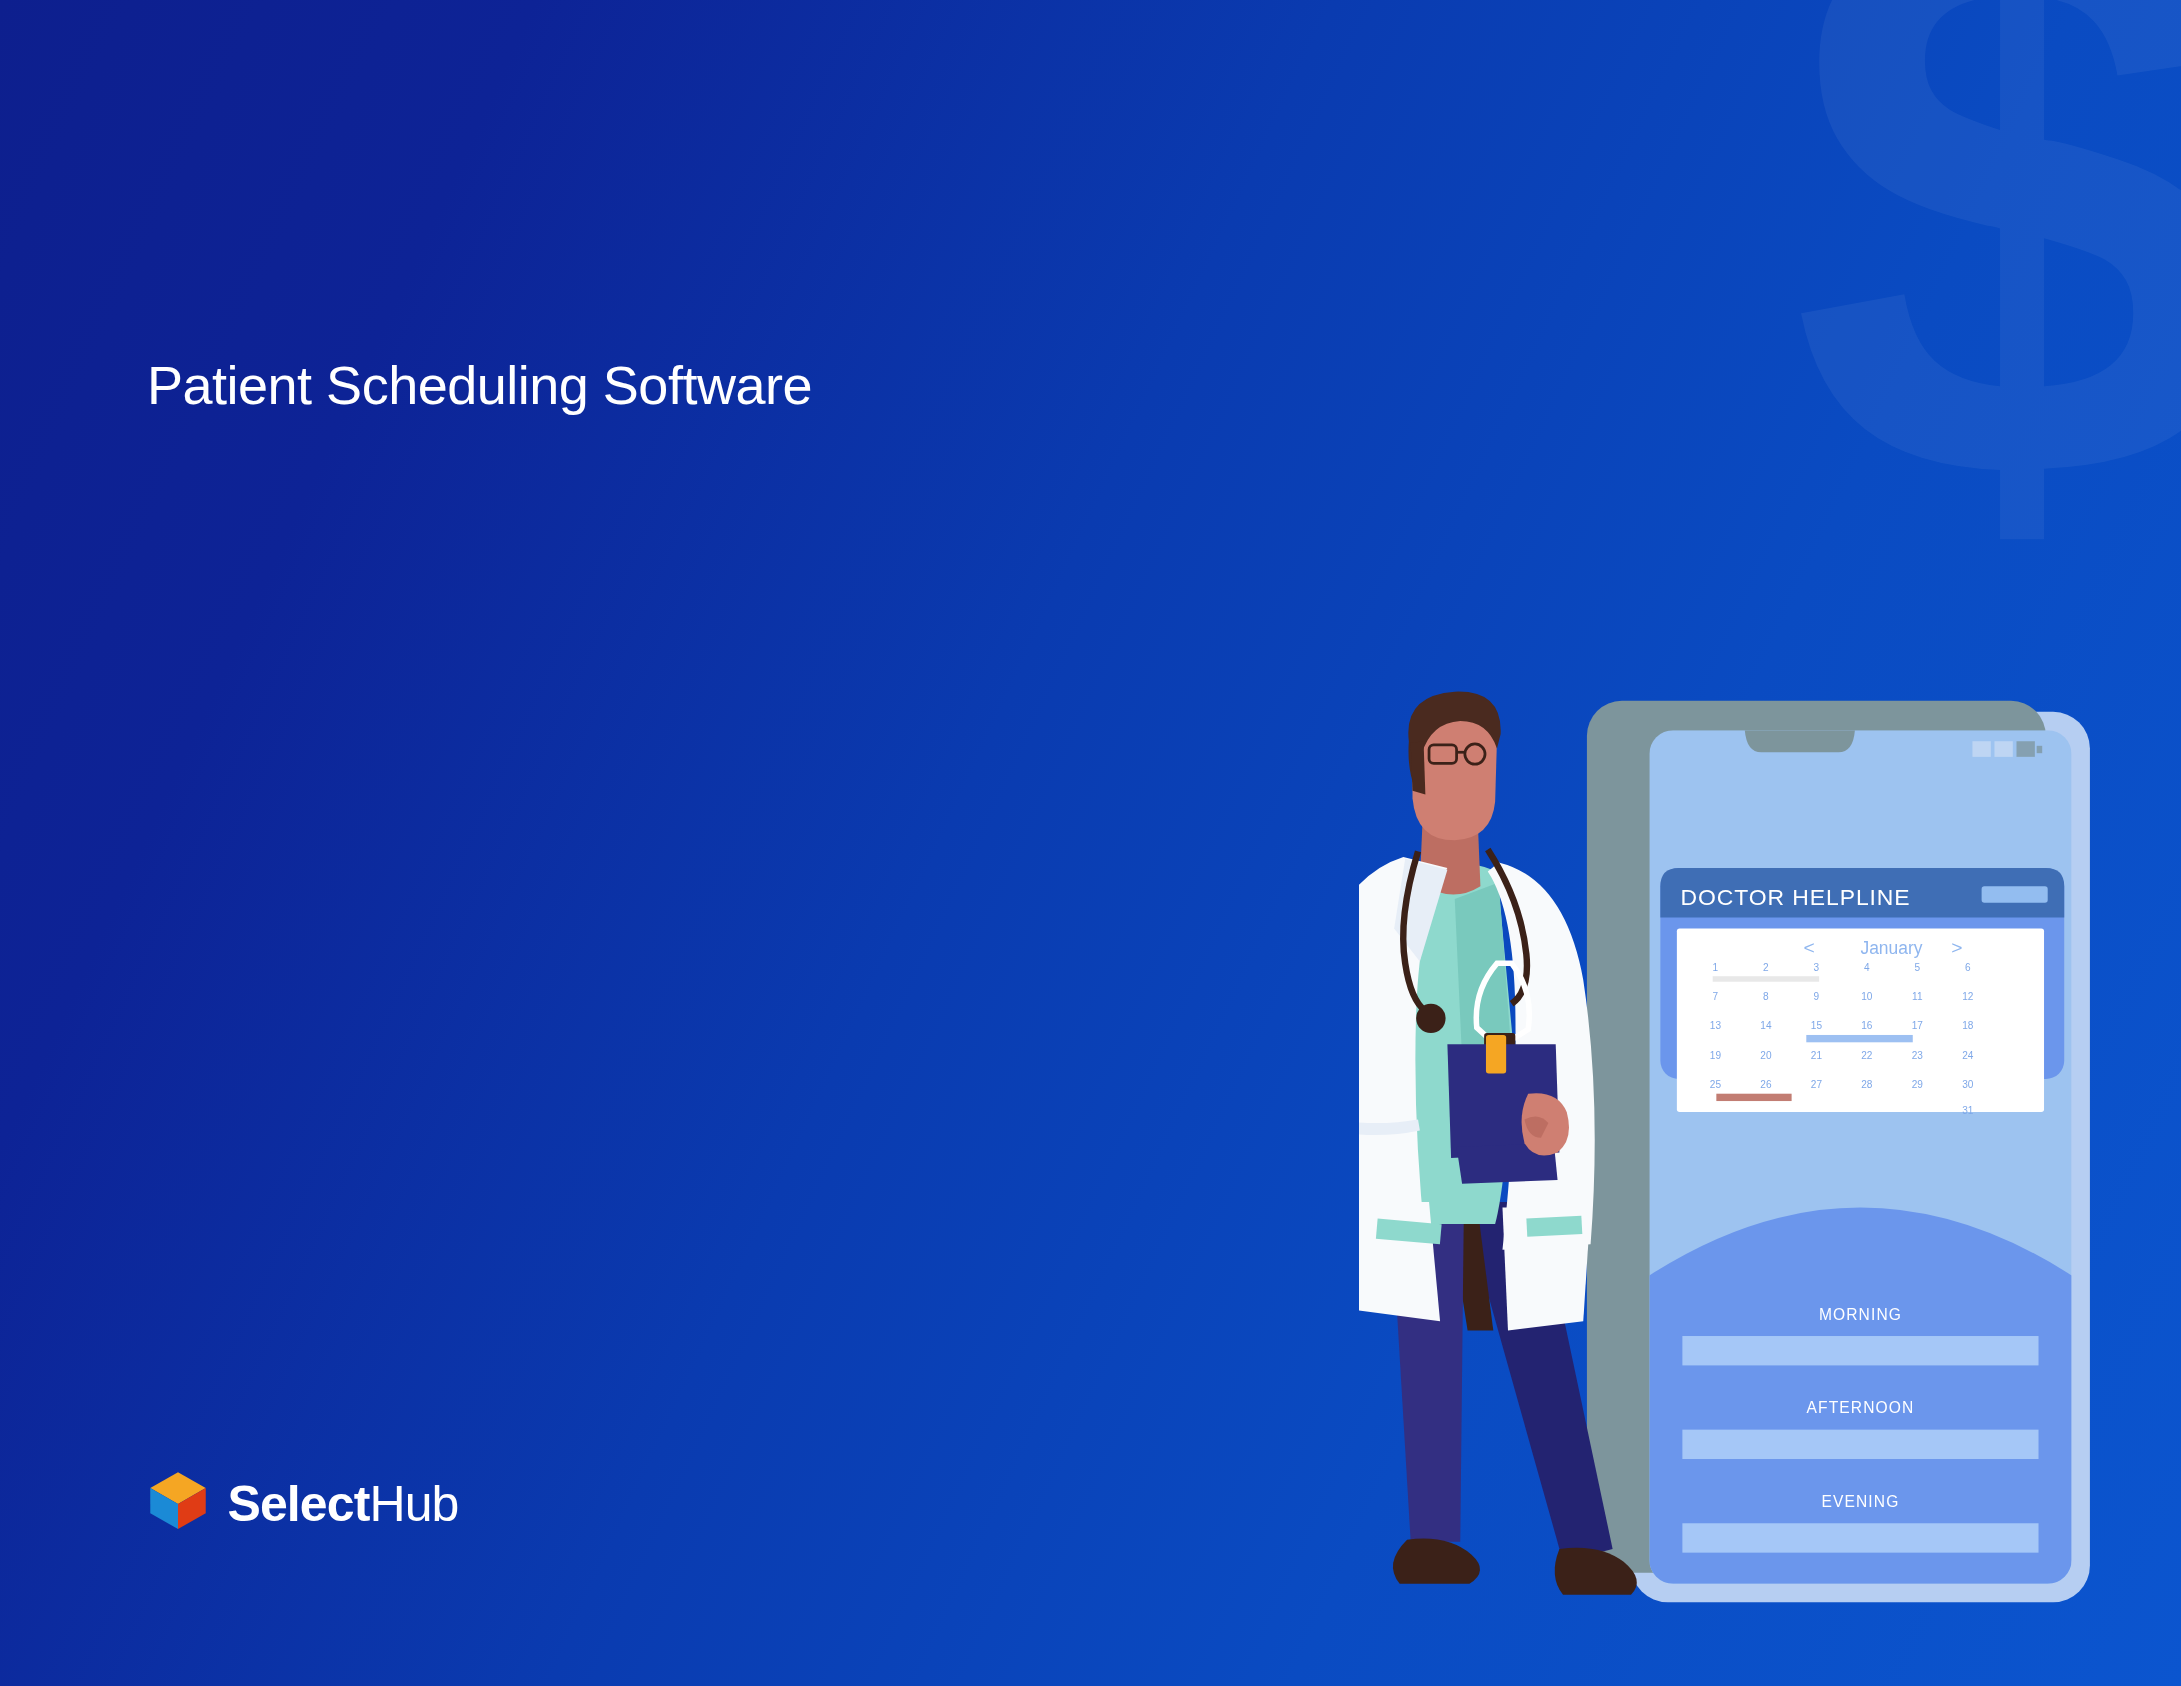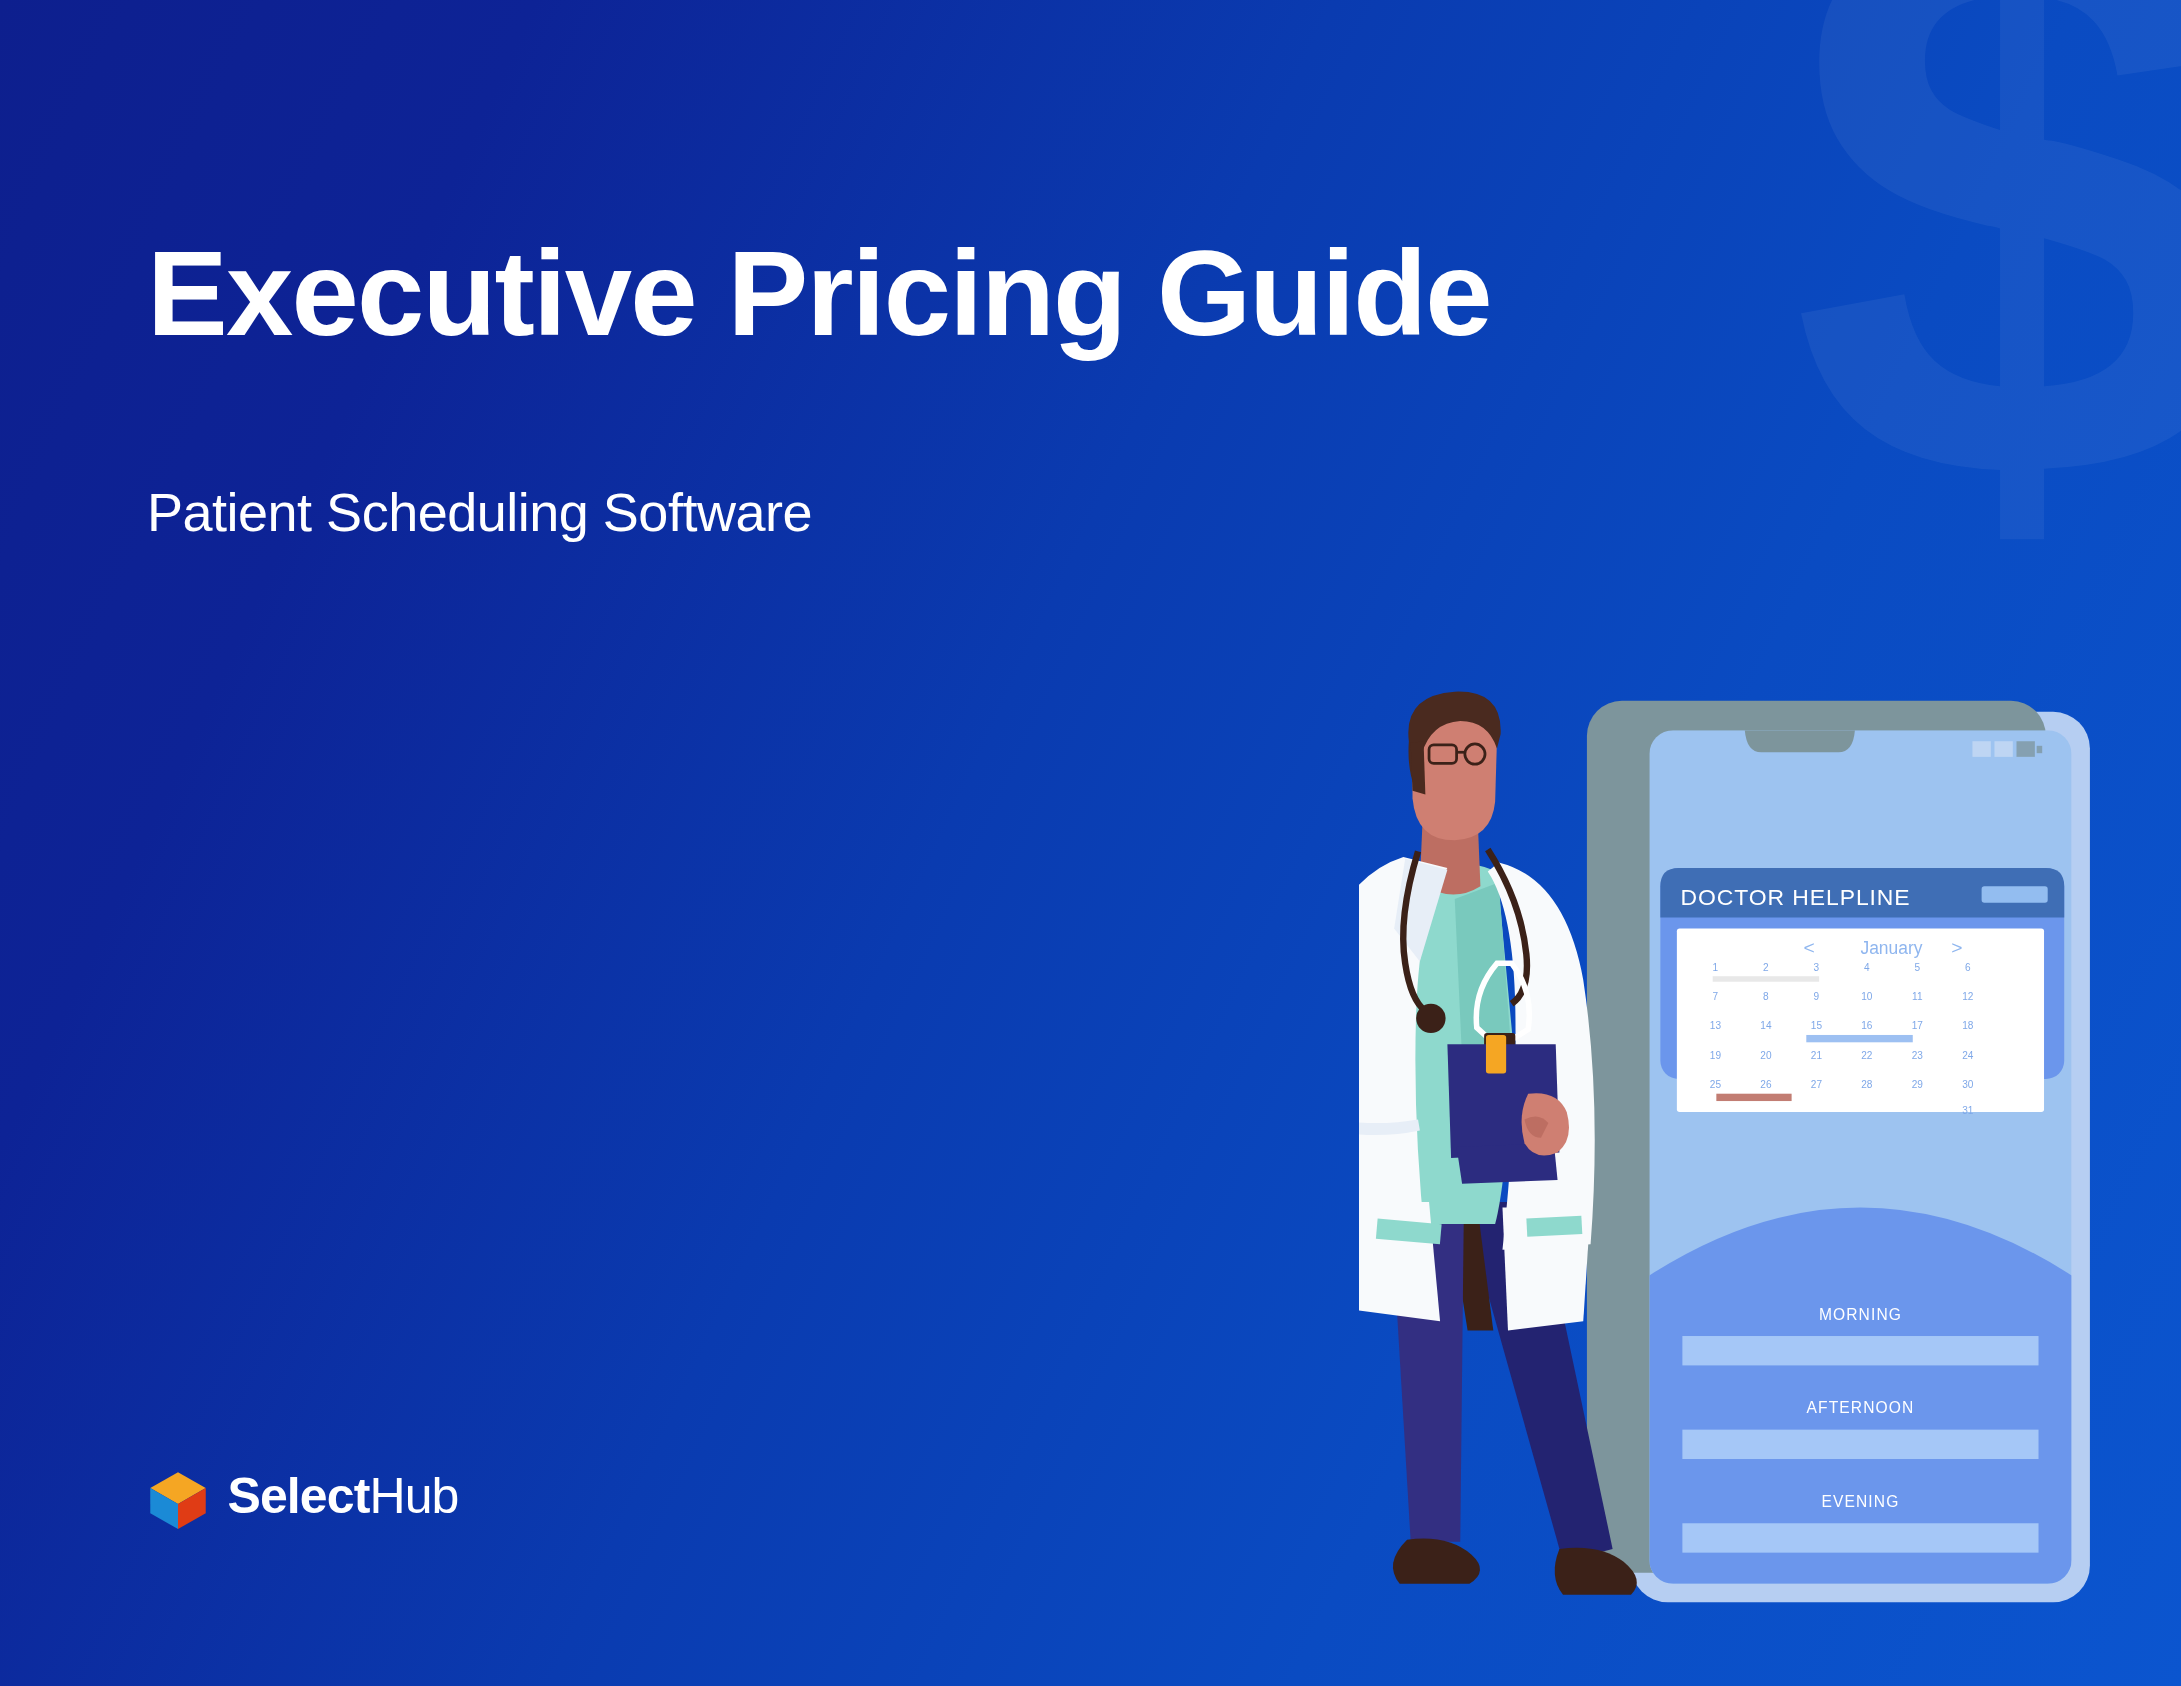--- a/index.html
+++ b/index.html
@@ -39,21 +39,21 @@
     font-size:54px;
     font-weight:500;
     letter-spacing:-0.5px;
     margin-top:124px;
     white-space:nowrap;
   }
 
   
   #brand-logo {
     position:absolute; left:145px; top:1467px;
-    display:flex; align-items:flex-start; gap:16.5px;
+    display:flex; align-items:flex-end; gap:16.5px;
   }
   #logo-mark { width:66px; height:66px; display:block; }
   #logo-wordmark { font-size:50px; letter-spacing:-0.9px; white-space:nowrap; }
   #logo-word-select { color:#ffffff; font-weight:700; }
   #logo-word-hub { color:#ffffff; font-weight:400; }
 
   
   #illustration {
     position:absolute; left:1359px; top:688px;
     width:823px; height:1006px;
@@ -63,21 +63,20 @@
 </head>
 <body>
 
 <div id="cover">
 
   <svg id="dollar-watermark" viewBox="0 0 540 800" aria-hidden="true">
     <text x="270" y="640" text-anchor="middle" font-family="Liberation Sans, sans-serif" font-size="900" font-weight="700" fill="#ffffff" fill-opacity="0.055">$</text>
   </svg>
 
   <div id="title-block">
-    <div id="page-title">Executive Pricing Guide</div>
     <div id="page-subtitle">Patient Scheduling Software</div>
   </div>
 
   <div id="brand-logo">
     <svg id="logo-mark" viewBox="0 0 100 100">
       <polygon points="50,8 92,32 50,56 8,32" fill="#f5a623"></polygon>
       <polygon points="92,32 92,70 50,94 50,56" fill="#e03c15"></polygon>
       <polygon points="8,32 50,56 50,94 8,70" fill="#1b8ad6"></polygon>
     </svg>
     <div id="logo-wordmark">

